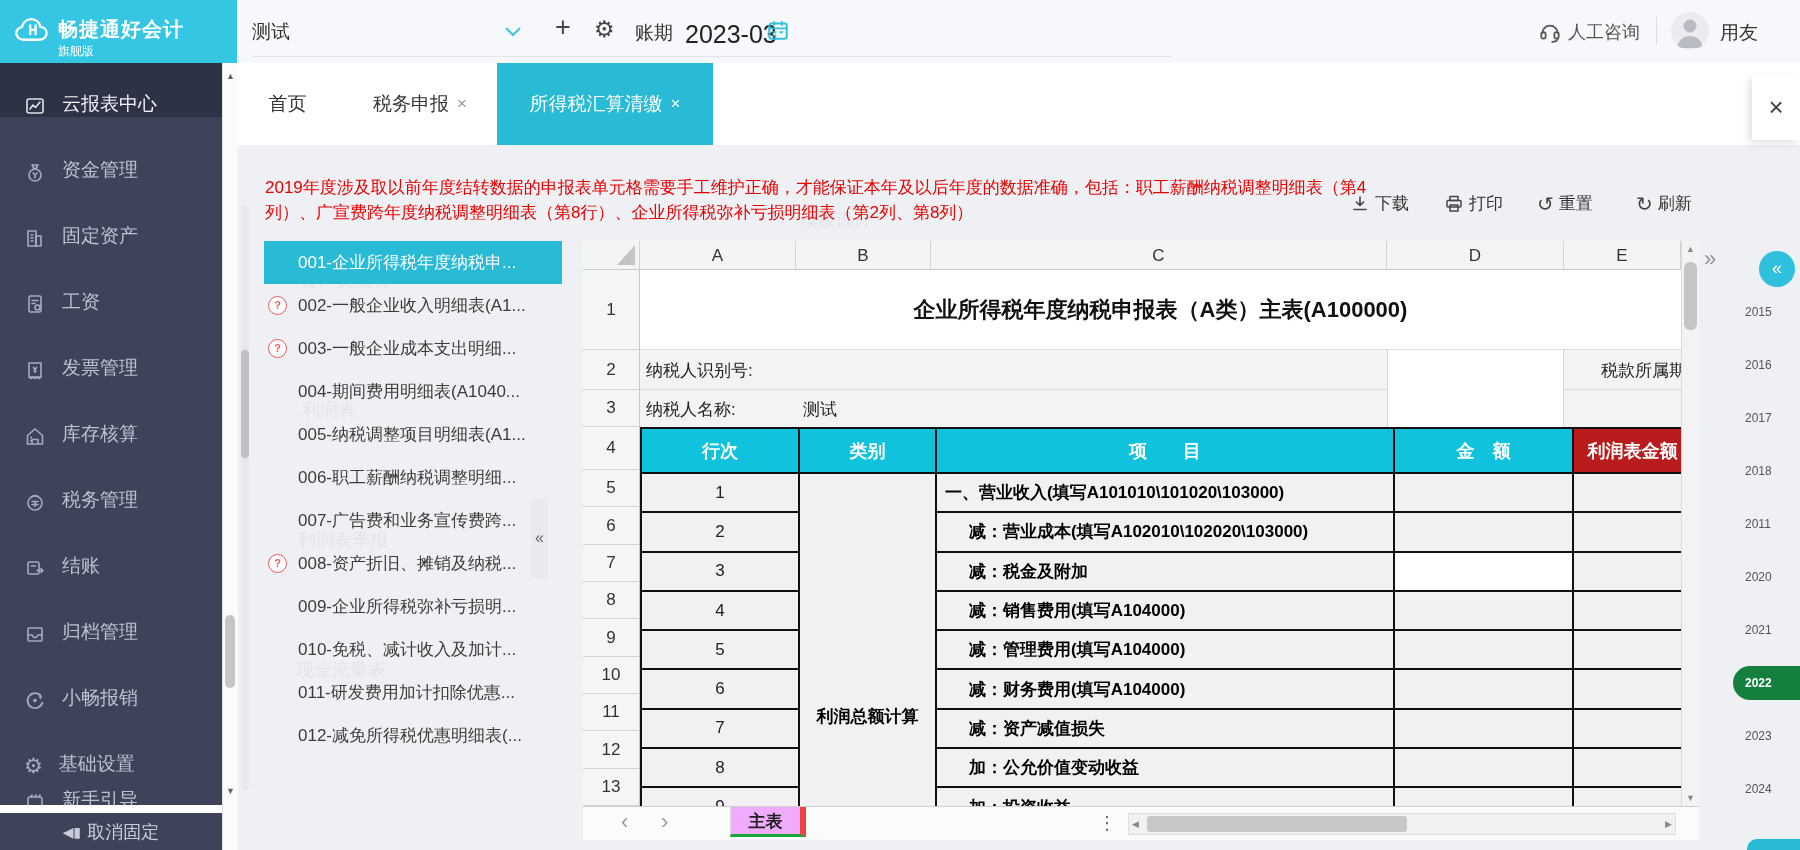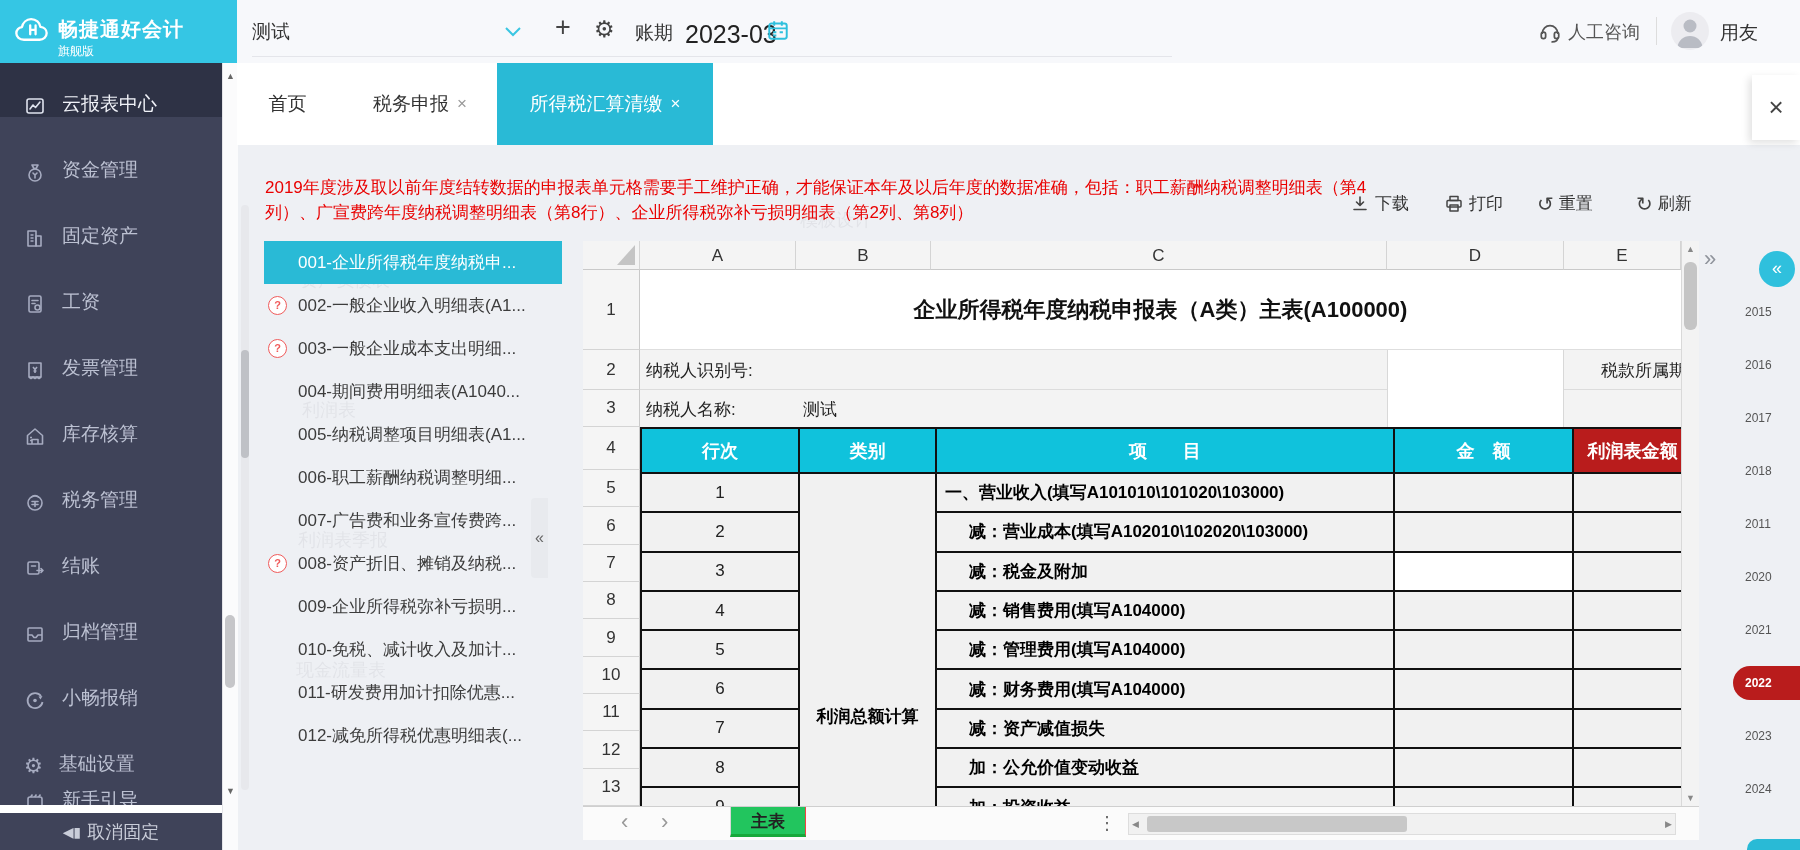--- a/index.html
+++ b/index.html
@@ -50,25 +50,25 @@
         border:2px solid #111;box-sizing:border-box;background:#111;grid-gap:2px}
   .gc{background:#f1f1f1;display:flex;align-items:center;overflow:hidden}
   .gh{background:#10c2dc;color:#fff;font-weight:bold;font-size:18px;justify-content:center}
   .gh.green{background:#b91c1c}
   .gline{justify-content:center;font-size:17px;color:#222}
   .gitem{font-weight:bold;font-size:17px;color:#000;padding-left:8px;box-sizing:border-box;white-space:nowrap}
   .gitem.ind{padding-left:32px}
   .sel{background:#fff}
   .vsb{position:absolute;left:1098px;top:0;width:18px;height:565px;background:#f3f3f3;border-left:1px solid #d9d9d9;box-sizing:border-box}
   .botbar{position:absolute;left:0;top:565px;width:1116px;height:34px;background:#fbfbfb;border-top:1px solid #cfcfcf;box-sizing:border-box}
-  .sheettab{position:absolute;left:147px;top:0;width:76px;height:30px;background:#22c55e;border-left:1px solid #d8d8d8;border-right:1px solid #ef4444;
+  .sheettab{position:absolute;left:147px;top:0;width:76px;height:30px;background:#f0abfc;border-left:1px solid #d8d8d8;border-right:6px solid #ef4444;
             border-bottom:3px solid #17a83b;text-align:center;line-height:30px;font-weight:bold;font-size:17px;color:#222;box-sizing:border-box}
   
   .year{left:1733px;width:67px;height:34px;font-size:12px;color:#555;display:flex;align-items:center;padding-left:12px;box-sizing:border-box;cursor:pointer;white-space:nowrap;overflow:hidden}
-  .year.active{background:#b91c1c;color:#fff;border-radius:17px 0 0 17px;font-weight:bold}
+  .year.active{background:#15803d;color:#fff;border-radius:17px 0 0 17px;font-weight:bold}
   .wm{position:absolute;font-size:18px;color:#223;opacity:.055;white-space:nowrap}
 </style>
 </head>
 <body>
 
 <div class="abs topbar">
   <div class="abs logo">
     <span class="abs" style="left:12px;top:12px">
       <svg width="40" height="34" viewBox="0 0 44 38" fill="none" stroke="#fff" stroke-width="2.6" stroke-linecap="round" stroke-linejoin="round">
         <path d="M13 31c-5 0-8.5-3.2-8.5-7.2 0-3.6 2.7-6.4 6.3-7C11.8 12 15.5 8 21 8c5.6 0 9.8 3.8 10.4 8.6 3.8.4 7 3 7 7 0 4.4-3.6 7.4-8 7.4z"></path>

